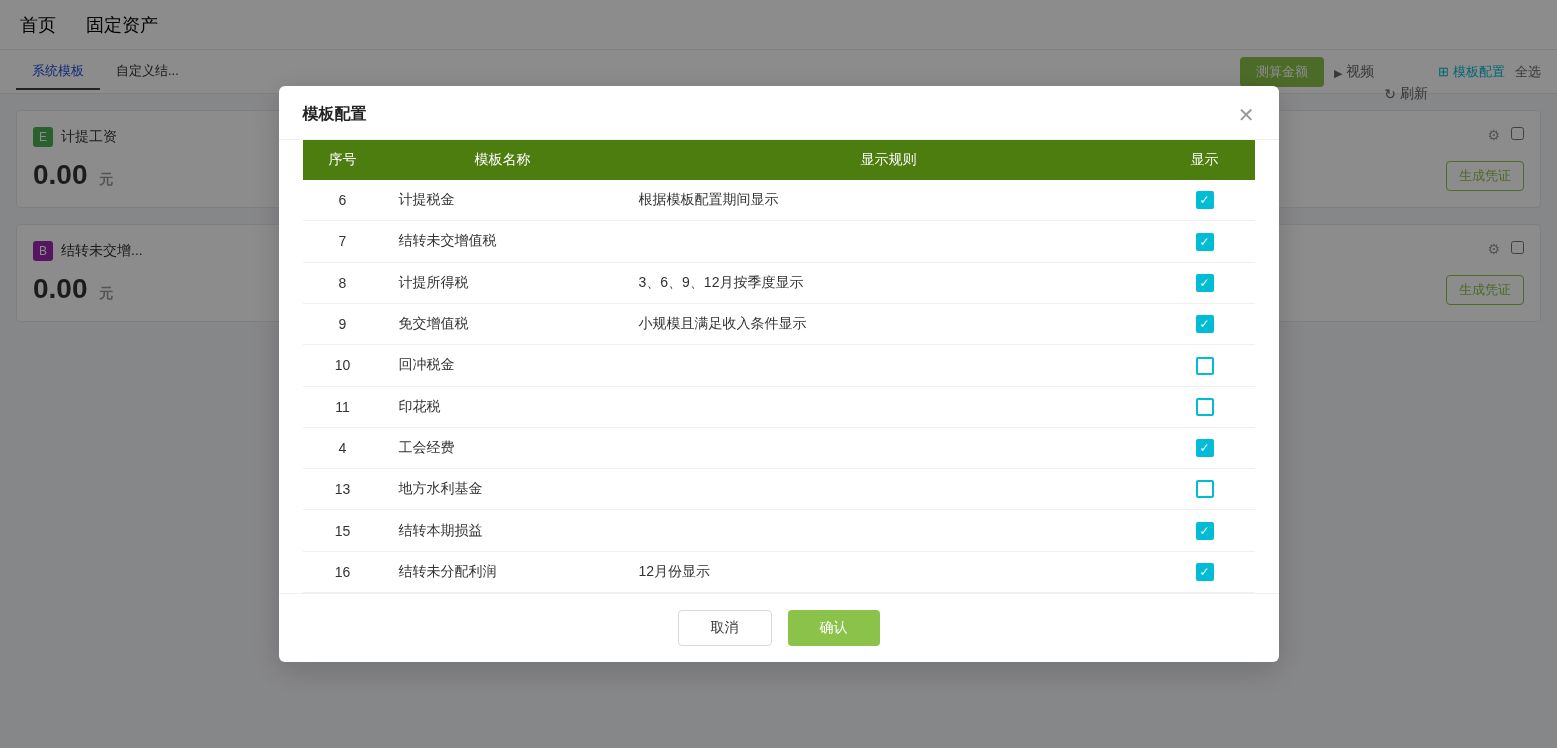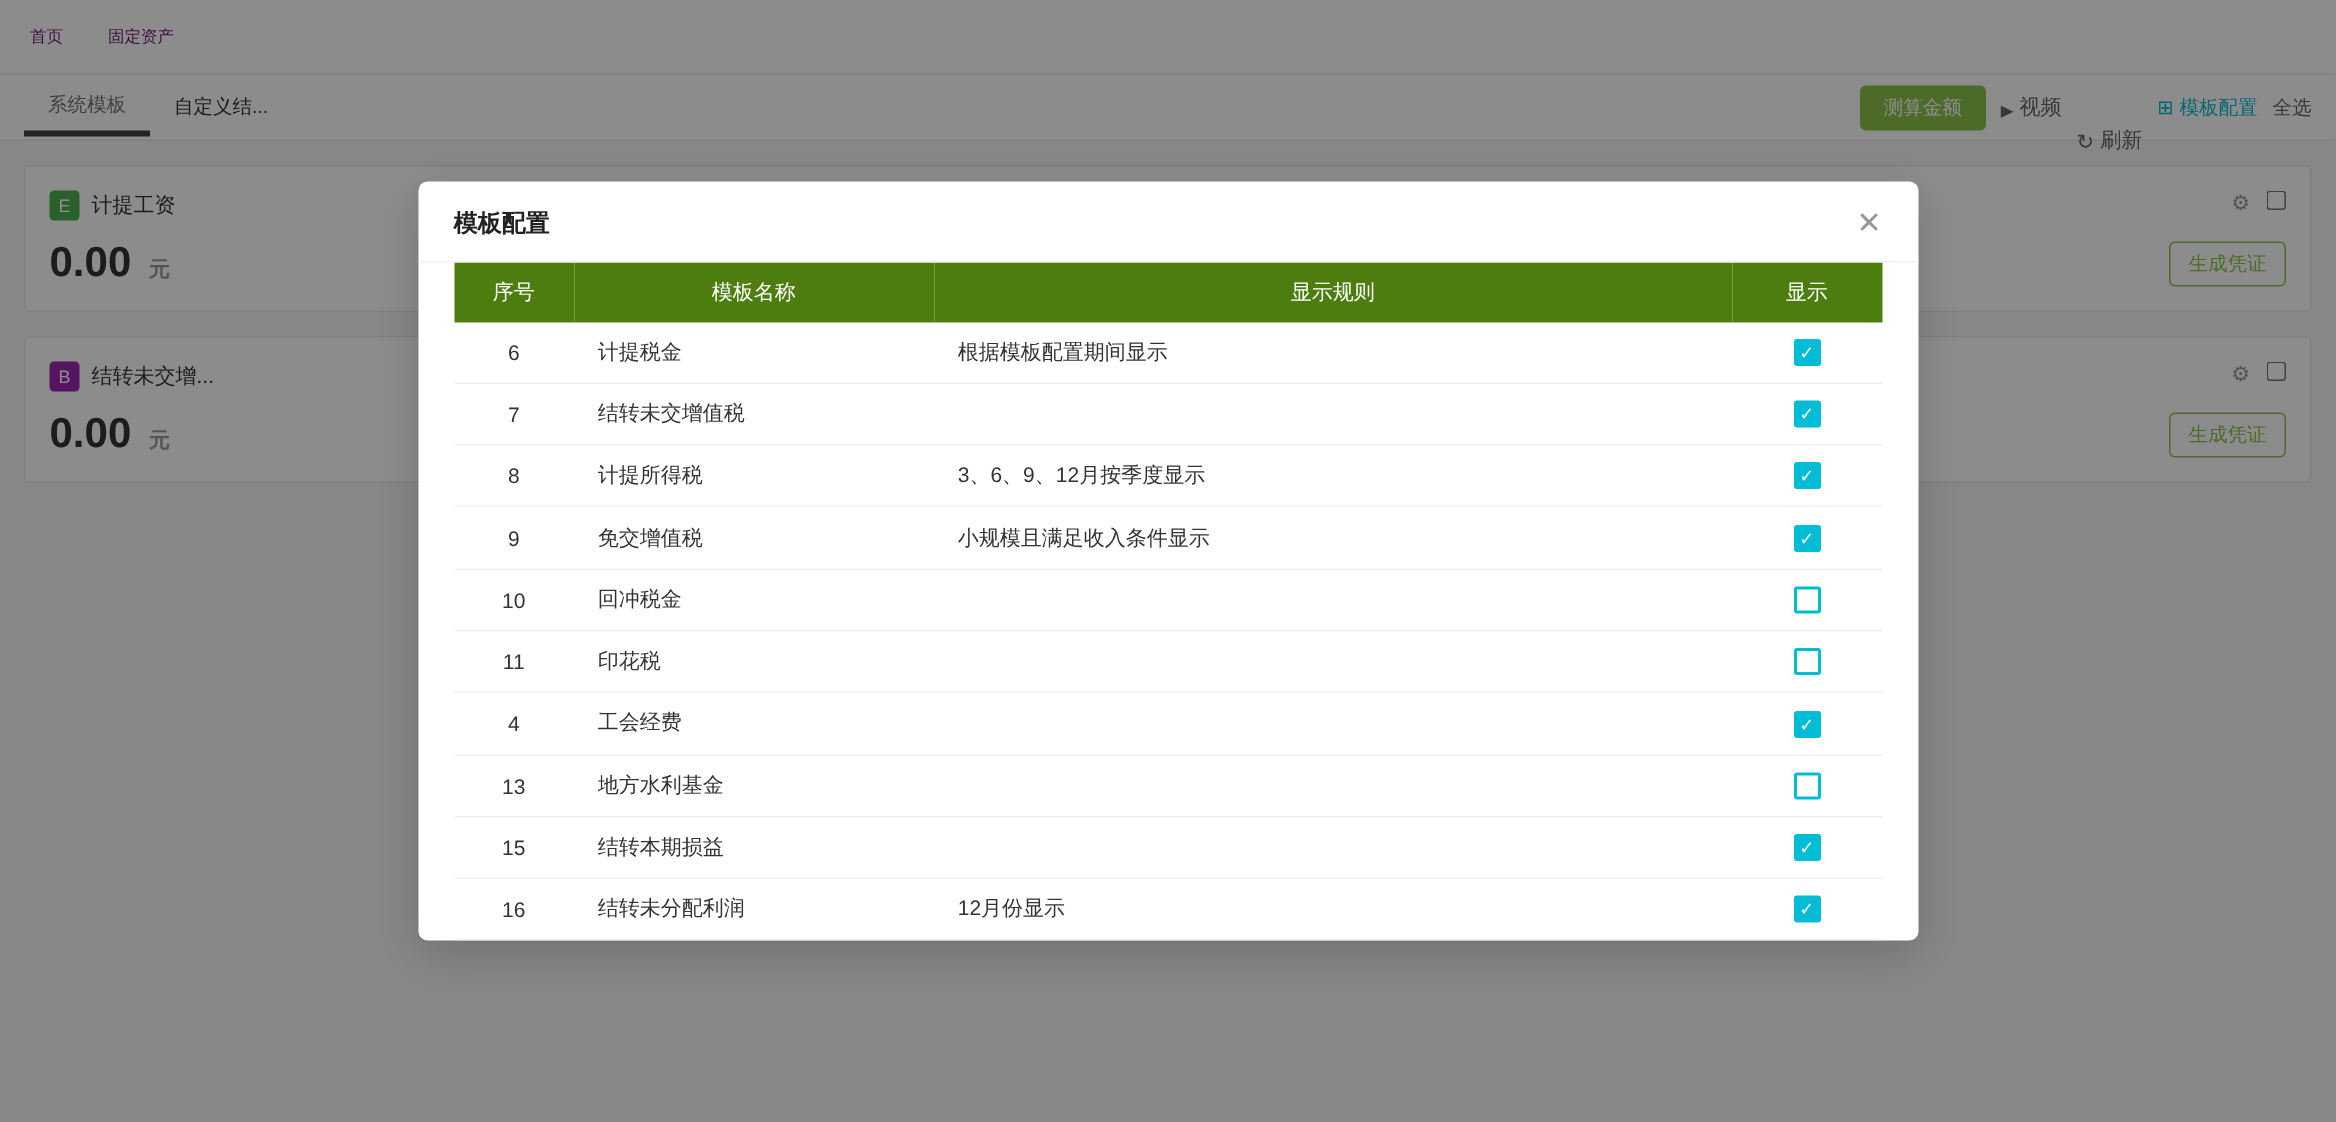--- a/index.html
+++ b/index.html
@@ -25,46 +25,46 @@
       background: #fff;
       height: 50px;
       display: flex;
       align-items: center;
       padding: 0 20px;
       border-bottom: 1px solid #e8e8e8;
       position: relative;
       z-index: 1;
     }
     .top-nav-item {
-      color: #701a75;
+      color: #000000;
       margin-right: 30px;
       cursor: pointer;
-      font-size: 11px;
+      font-size: 18px;
       font-family: Liberation Serif, serif;
     }
 
     
     .sub-nav {
       background: #fff;
       height: 44px;
       display: flex;
       align-items: center;
       padding: 0 16px;
       border-bottom: 1px solid #e8e8e8;
     }
     .tab-btn {
       padding: 8px 16px;
       cursor: pointer;
       color: #333;
       border-bottom: 2px solid transparent;
       font-size: 13px;
     }
     .tab-btn.active {
-      color: #737373;
-      border-bottom: 4px solid #404040;
+      color: #1d4ed8;
+      border-bottom: 2px solid #404040;
     }
 
     
     .btn-calc {
       background: #8bc34a;
       color: #fff;
       border: none;
       padding: 6px 16px;
       border-radius: 4px;
       cursor: pointer;
@@ -457,14 +457,18 @@
             <tr>
               <td>16</td>
               <td>结转未分配利润</td>
               <td>12月份显示</td>
               <td style="text-align: center;"><div class="teal-checkbox checked"></div></td>
             </tr>
           </tbody>
       </table>
     </div>
 
+    <div class="dialog-footer">
+      <button class="btn-cancel">取消</button>
+      <button class="btn-confirm">确认</button>
+    </div>
   </div>
 </div>
 
 </body></html>

